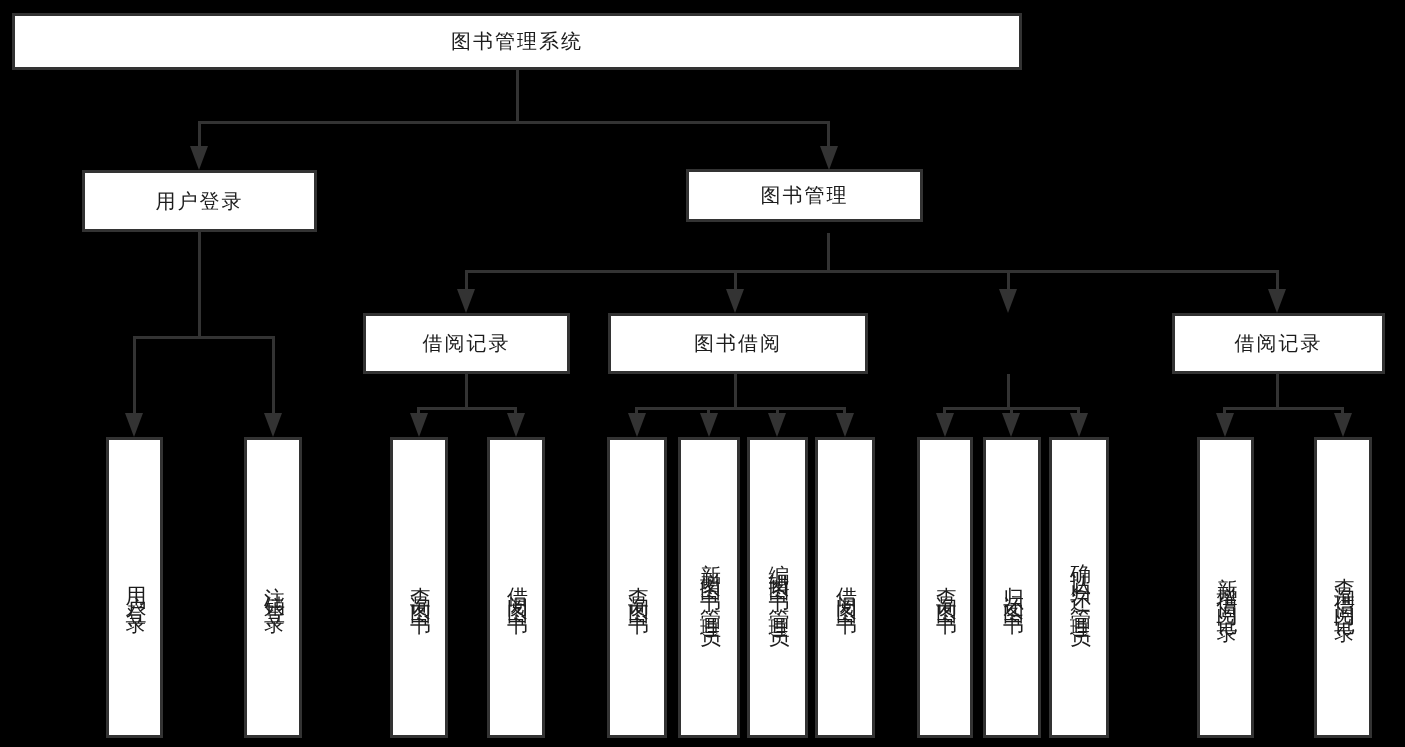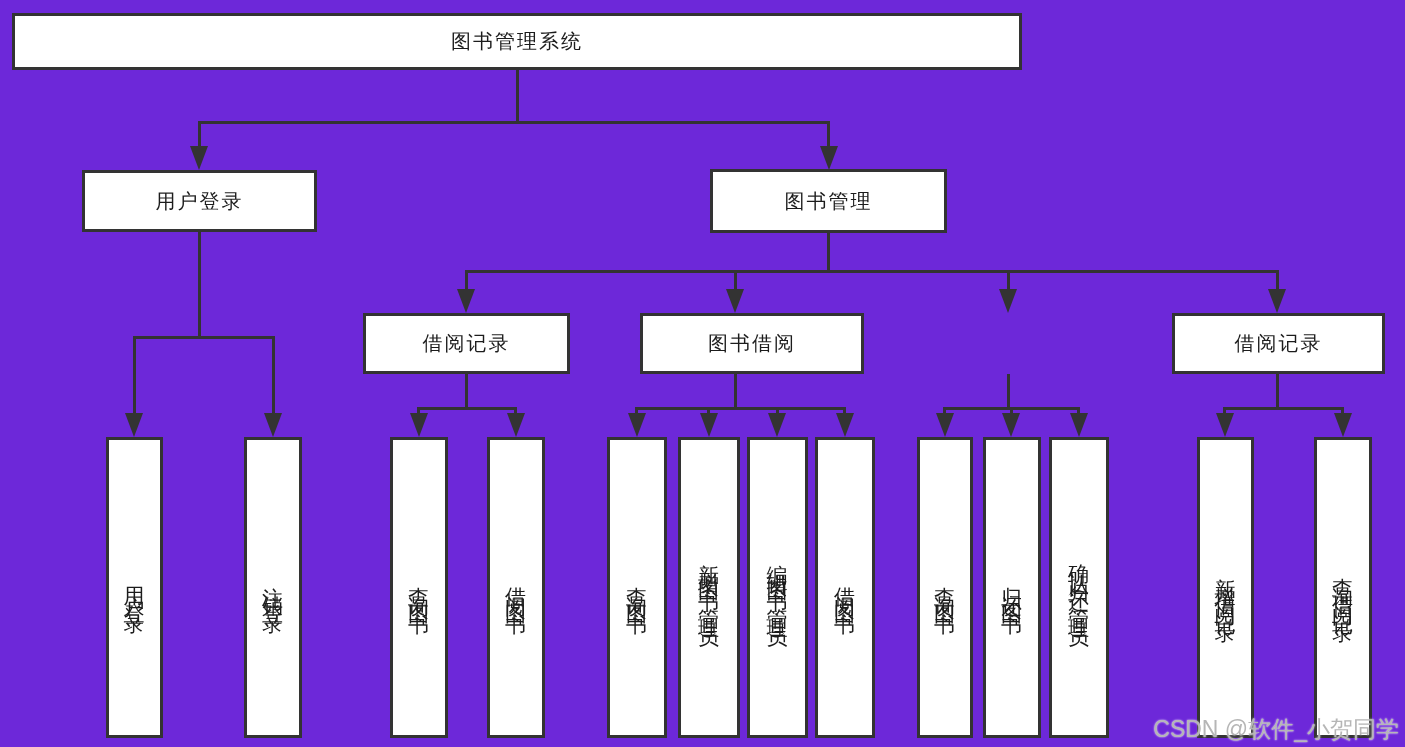--- a/index.html
+++ b/index.html
@@ -1,21 +1,21 @@
 <!DOCTYPE html>
 <html><head>
 <meta charset="utf-8">
 <style>
   html, body { margin: 0; padding: 0; background: #ffffff; }
   .canvas {
     position: relative;
     width: 1405px;
     height: 747px;
-    background: #6d28d9;
-    font-family: Liberation Sans, sans-serif;
+    background: #000000;
+    font-family: Liberation Mono, monospace;
     overflow: hidden;
   }
   .box {
     position: absolute;
     box-sizing: border-box;
     border: 3px solid #333333;
     background: #ffffff;
     display: flex;
     align-items: center;
     justify-content: center;
@@ -120,28 +120,28 @@
   <div class="line" style="left:1341px;top:407px;width:3px;height:8px;"></div>
   <div class="arrow" style="left:1334px;top:413px;"></div>
 
   <div class="box" style="left:12px;top:13px;width:1010px;height:57px;">
     <span class="hlabel">图书管理系统</span>
   </div>
 
   <div class="box" style="left:82px;top:170px;width:235px;height:62px;">
     <span class="hlabel">用户登录</span>
   </div>
-  <div class="box" style="left:710px;top:169px;width:237px;height:64px;">
+  <div class="box" style="left:686px;top:169px;width:237px;height:53px;">
     <span class="hlabel">图书管理</span>
   </div>
 
   <div class="box" style="left:363px;top:313px;width:207px;height:61px;">
     <span class="hlabel">借阅记录</span>
   </div>
-  <div class="box" style="left:640px;top:313px;width:224px;height:61px;">
+  <div class="box" style="left:608px;top:313px;width:260px;height:61px;">
     <span class="hlabel">图书借阅</span>
   </div>
   <div class="box" style="left:1172px;top:313px;width:213px;height:61px;">
     <span class="hlabel">借阅记录</span>
   </div>
 
   <div class="box" style="left:106px;top:437px;width:57px;height:301px;">
     <span class="vlabel">用户登录</span>
   </div>
   <div class="box" style="left:244px;top:437px;width:58px;height:301px;">
@@ -178,15 +178,14 @@
     <span class="vlabel">确认归还（管理员）</span>
   </div>
 
   <div class="box" style="left:1197px;top:437px;width:57px;height:301px;">
     <span class="vlabel">新增借阅记录</span>
   </div>
   <div class="box" style="left:1314px;top:437px;width:58px;height:301px;">
     <span class="vlabel">查询借阅记录</span>
   </div>
 
-  <div class="watermark">CSDN @软件_小贺同学</div>
 
 </div>
 
 </body></html>

